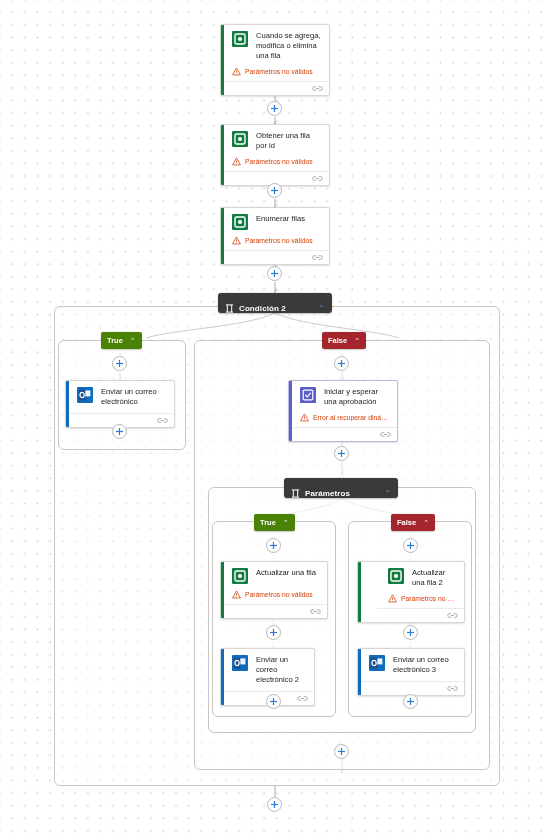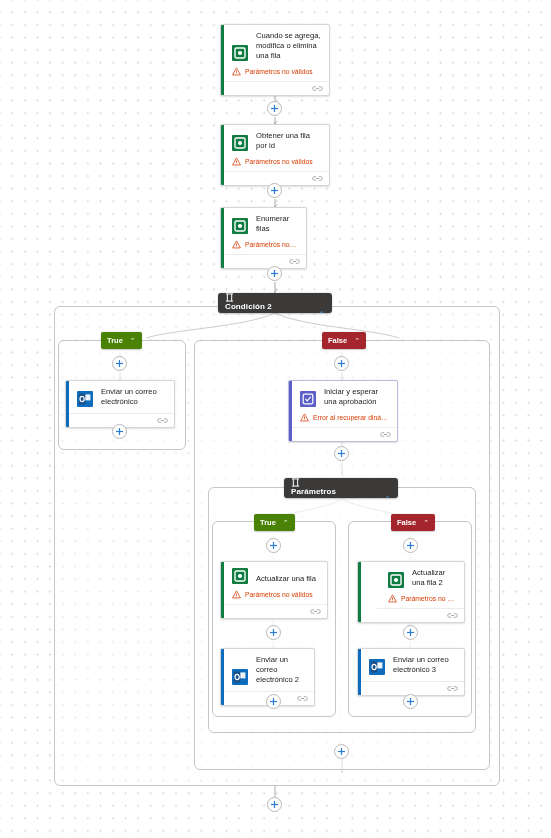--- a/index.html
+++ b/index.html
@@ -41,25 +41,24 @@
     box-sizing: border-box;
   }
 
   
   .cond {
     position: absolute;
     background: #3b3a39;
     border-radius: 3px;
     height: 20px;
     display: flex;
-    align-items: flex-start;
+    align-items: flex-end;
     padding: 0 7px;
     box-sizing: border-box;
     box-shadow: 0 0.6px 1.8px rgba(0,0,0,0.25);
-    flex-direction: column;
   }
   .cond .cicon {
     width: 9px; height: 9px;
     margin-right: 5px;
     flex: 0 0 auto;
     display: block;
   }
   .cond .clabel {
     color: #ffffff;
     font-size: 8px;
@@ -112,21 +111,21 @@
     box-shadow: 0 0.6px 1.8px rgba(0,0,0,0.13);
     overflow: hidden;
   }
   .card .accent {
     position: absolute;
     left: 0; top: 0; bottom: 0;
     width: 3px;
   }
   .card .crow {
     display: flex;
-    align-items: flex-end;
+    align-items: flex-start;
     padding: 6px 8px 6px 11px;
     box-sizing: border-box;
   }
   .card .cicon {
     width: 16px; height: 16px;
     flex: 0 0 auto;
     border-radius: 1px;
     margin-right: 8px;
     display: flex;
     align-items: center;
@@ -309,21 +308,21 @@
     </div>
   </div>
 
   <div class="plus" style="left:267px; top:183px;">
     <svg width="9" height="9" viewBox="0 0 9 9" xmlns="http://www.w3.org/2000/svg">
       <line x1="4.5" y1="1" x2="4.5" y2="8" stroke="#2a7cd5" stroke-width="1.2"></line>
       <line x1="1" y1="4.5" x2="8" y2="4.5" stroke="#2a7cd5" stroke-width="1.2"></line>
     </svg>
   </div>
 
-  <div class="card" style="left:220px; top:207px; width:87px;">
+  <div class="card" style="left:220px; top:207px; width:110px;">
     <div class="accent" style="background:#107c41;"></div>
     <div class="crow">
       <div class="cicon">
         <svg width="16" height="16" viewBox="0 0 16 16" xmlns="http://www.w3.org/2000/svg">
           <rect width="16" height="16" rx="1" fill="#107c41"></rect>
           <rect x="3" y="3" width="10" height="10" rx="1.4" fill="none" stroke="#ffffff" stroke-width="1.4"></rect>
           <circle cx="8" cy="8" r="2.1" fill="#ffffff"></circle>
         </svg>
       </div>
       <div class="ctitle">Enumerar filas</div>

